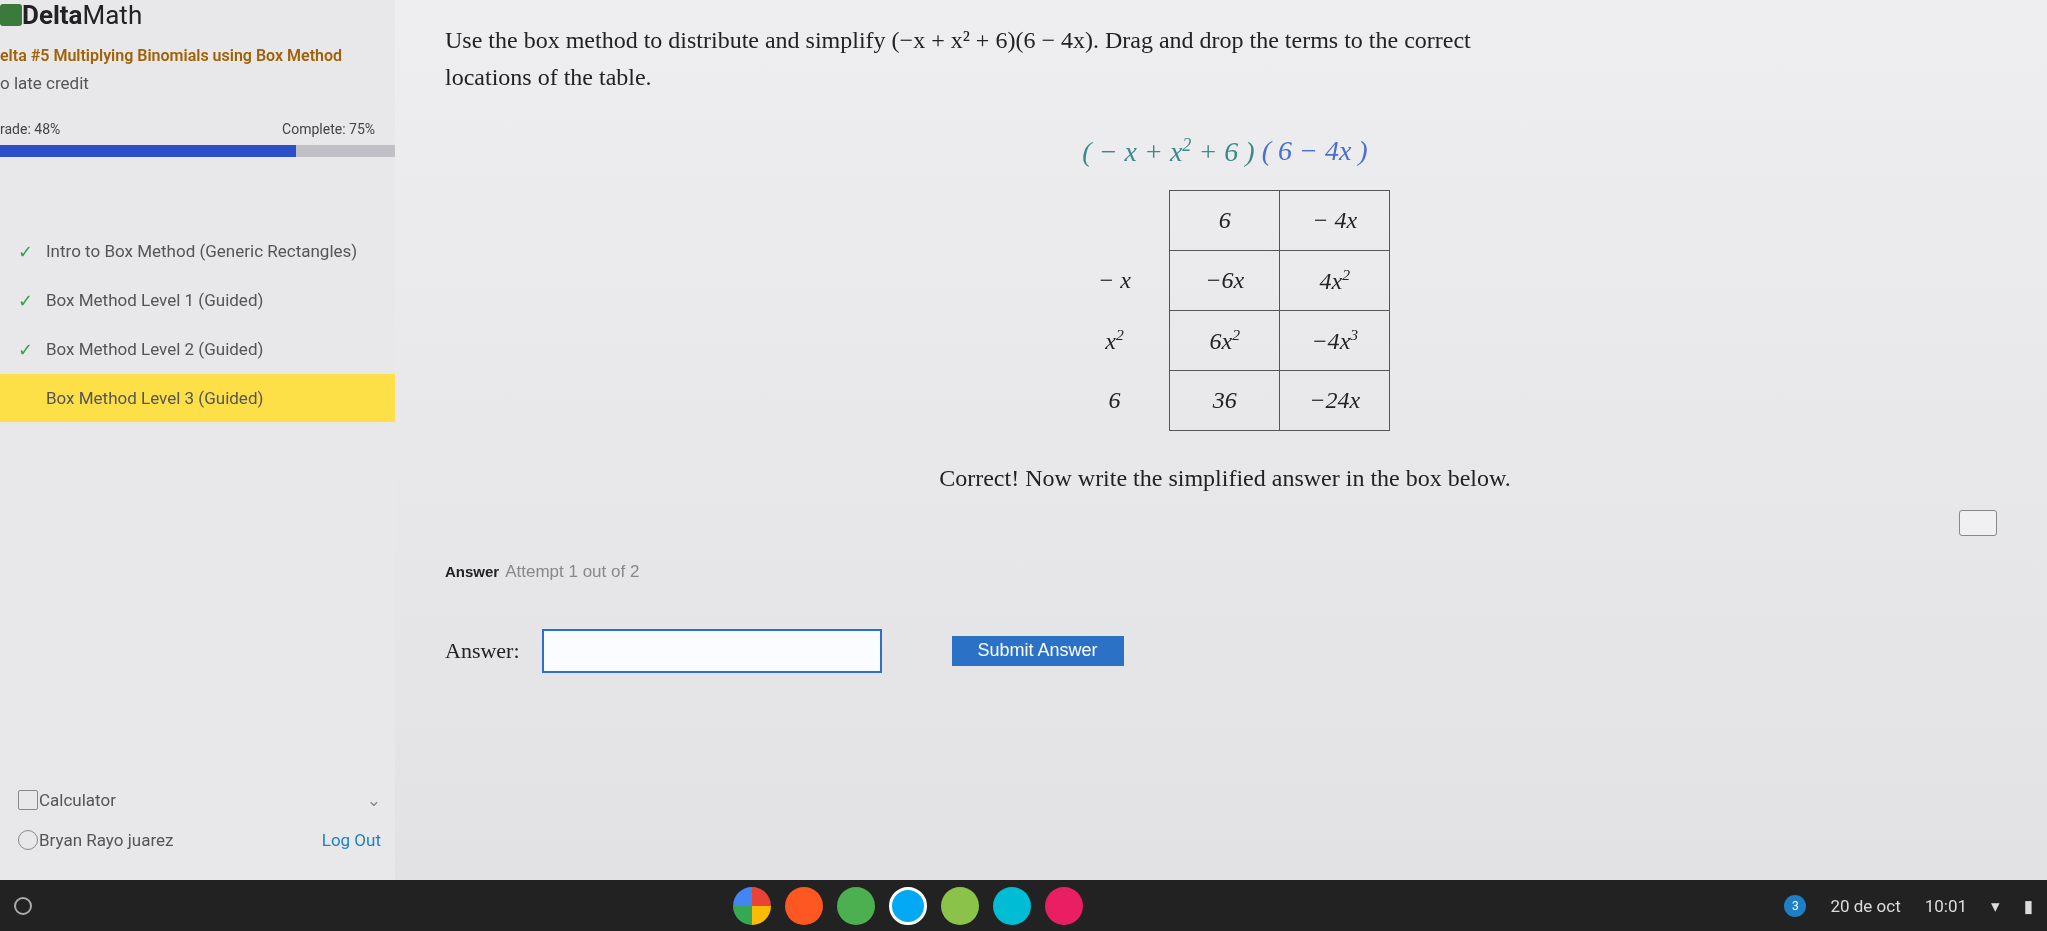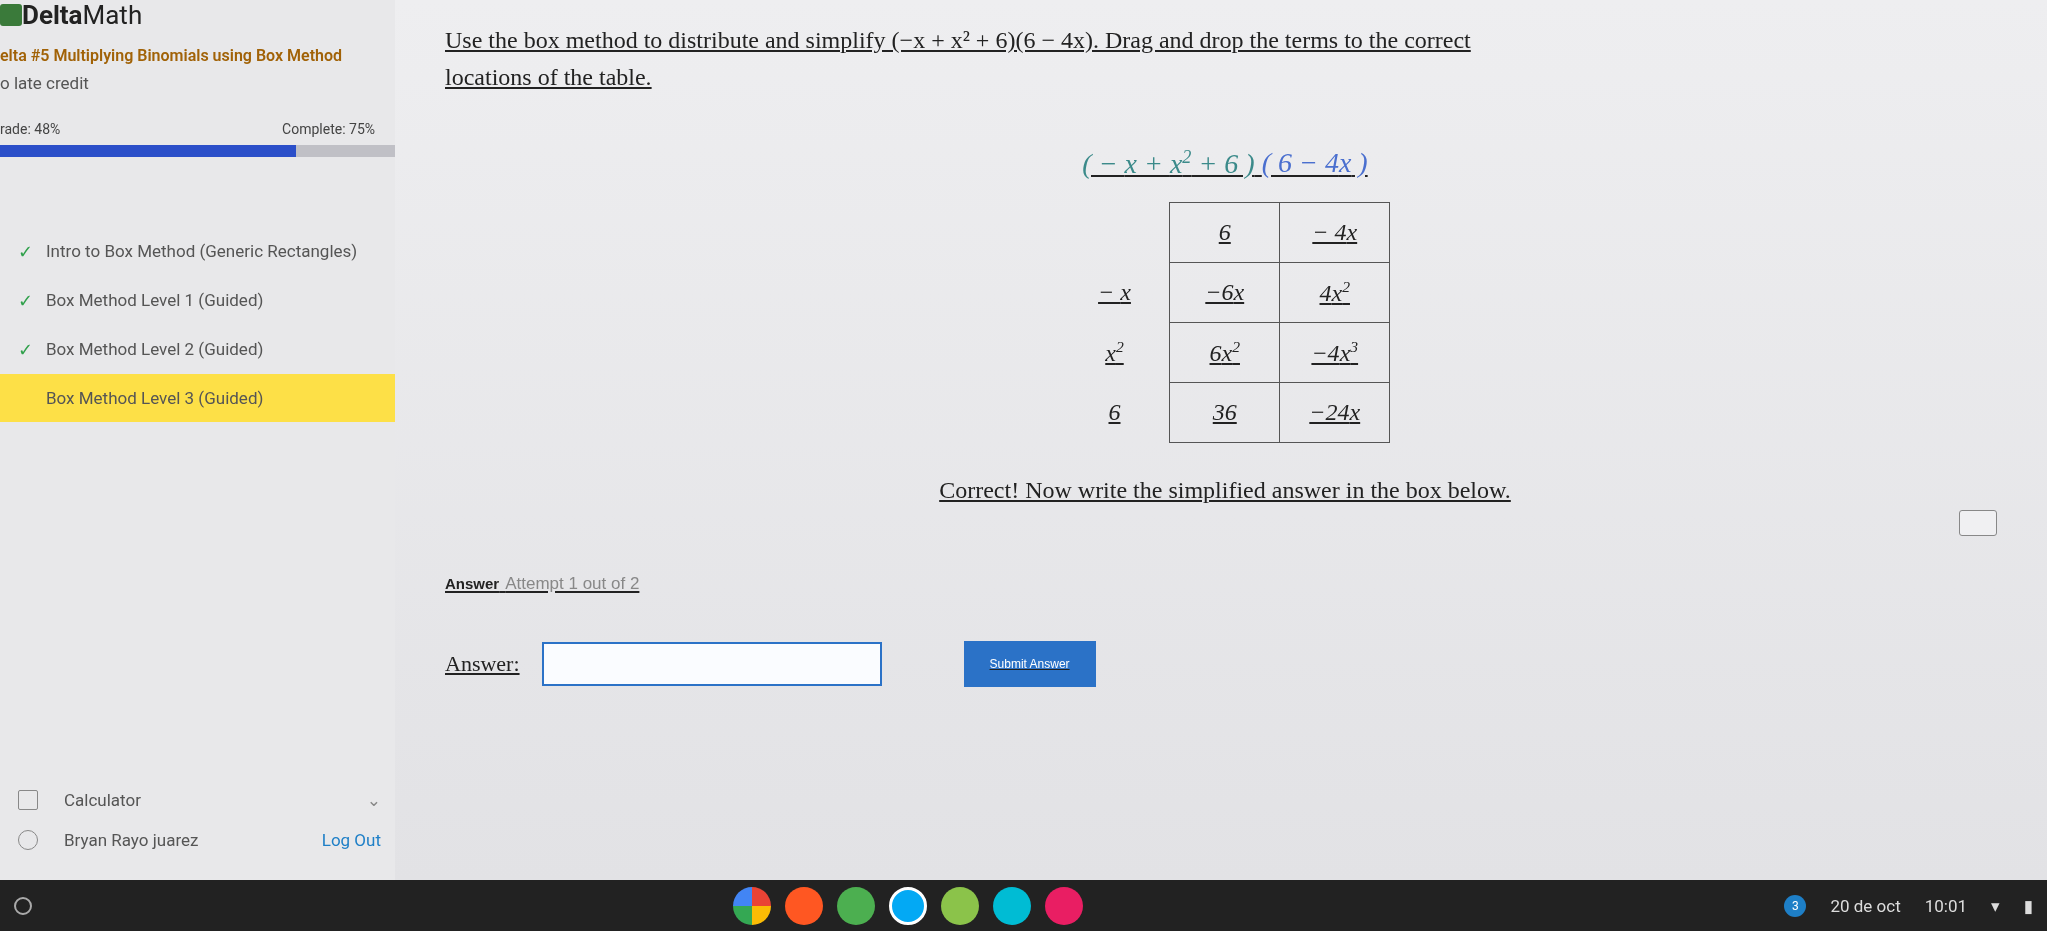--- a/index.html
+++ b/index.html
@@ -101,40 +101,39 @@
   padding: 10px 10px 20px 14px;
 }
 .calc-row, .user-row {
   display: flex;
   align-items: center;
   justify-content: space-between;
   padding: 10px 4px;
   font-size: 17px;
   color: #555;
 }
-.calc-left, .user-left { display:flex; align-items:center; gap:26px; }
+.calc-left, .user-left { display:flex; align-items:center; gap:1px; }
 .mini-icon {
   width: 20px; height: 20px; display:inline-block;
   border: 1px solid #888; border-radius:2px;
 }
 .chev { color:#888; }
 .logout { color:#1e7fc7; }
 .main {
   flex: 1;
   padding: 22px 42px 20px 50px;
   font-family: Georgia, "Times New Roman", serif;
   font-size: 24px;
   color: #222;
   position: relative;
-  text-decoration: underline;
 }
 .question { line-height: 1.55; max-width: 1100px; }
 .expr {
   text-align: center;
-  margin: 50px 0 22px 0;
+  margin: 38px 0 22px 0;
   font-size: 28px;
   font-style: italic;
 }
 .expr .g { color: #3b8a8a; }
 .expr .b { color: #4a6fcf; }
 .box-table {
   margin: 0 auto;
   border-collapse: collapse;
 }
 .box-table td {
@@ -178,25 +177,25 @@
   height: 44px;
   border: 2px solid #2b72c7;
   background: #fafcff;
   font-size: 20px;
   padding: 0 8px;
 }
 .submit-btn {
   background: #2b72c7;
   color: #fff;
   border: none;
-  height: 46px;
+  height: 30px;
   padding: 0 26px;
-  font-size: 12px;
+  font-size: 18px;
   cursor: pointer;
-  margin-left: 60px;
+  margin-left: 48px;
 }
 .keyboard-icon {
   position: absolute;
   right: 50px;
   top: 510px;
   width: 38px; height: 26px;
   border: 1px solid #888;
   border-radius: 3px;
   background: #f0f0f2;
 }

